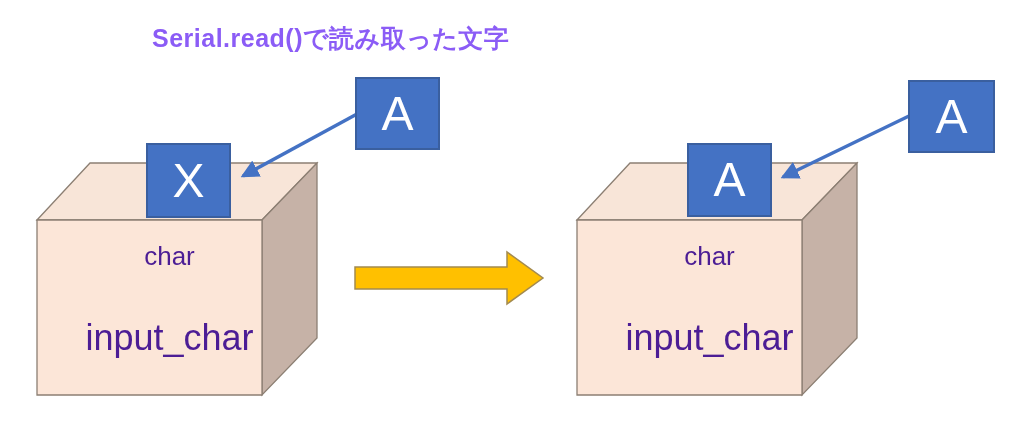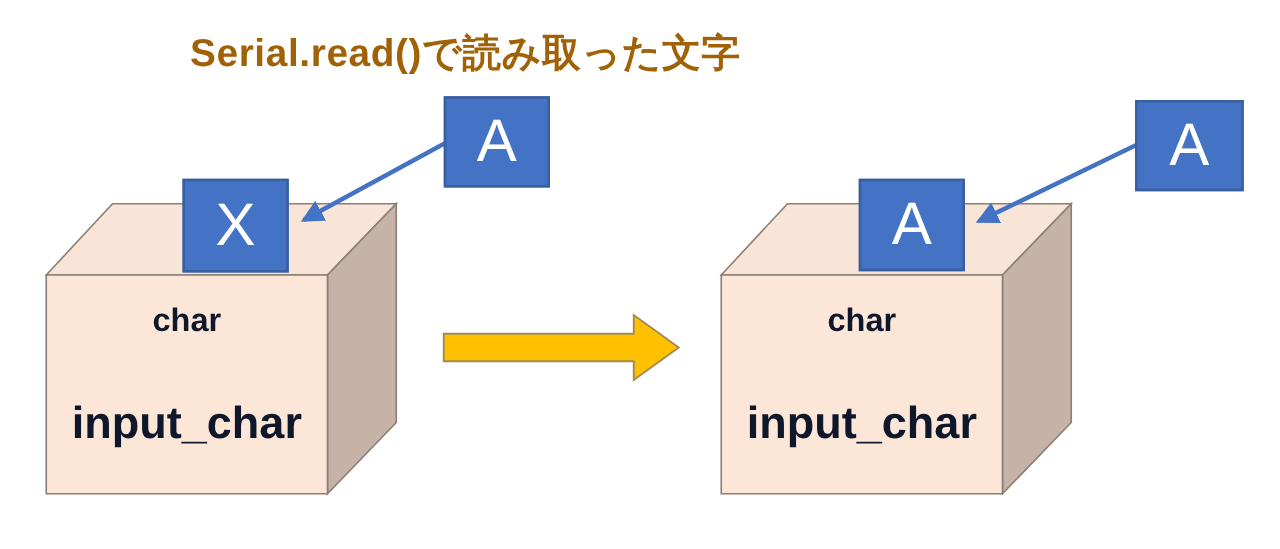--- a/index.html
+++ b/index.html
@@ -6,39 +6,39 @@
   #canvas{
     position:relative;
     width:1024px;height:439px;
     background:#ffffff;
     overflow:hidden;
     font-family:"Liberation Sans","DejaVu Sans",sans-serif;
   }
   #shapes{position:absolute;left:0;top:0;width:1024px;height:439px;}
   .title{
     position:absolute;left:152px;top:22px;
-    font-size:31px;font-weight:bold;color:#a16207;
+    font-size:25px;font-weight:bold;color:#8b5cf6;
     letter-spacing:0.5px;white-space:nowrap;
   }
   .char-square{
     position:absolute;
     background:#4472c4;
     border:2px solid #3a5f9f;
     box-sizing:border-box;
     display:flex;align-items:center;justify-content:center;
     color:#ffffff;
     font-size:48px;font-weight:400;line-height:1;
   }
   .slot-left  {left:146px;top:143px;width:85px;height:75px;}
   .slot-right {left:687px;top:143px;width:85px;height:74px;}
   .incoming-left {left:355px;top:77px;width:85px;height:73px;}
   .incoming-right{left:908px;top:80px;width:87px;height:73px;}
   .box-label{
     position:absolute;width:225px;text-align:center;
-    color:#0f172a;font-weight:bold;white-space:nowrap;
+    color:#4c1d95;font-weight:normal;white-space:nowrap;margin-left:20px;
   }
   .line1{top:241px;font-size:26px;}
   .line2{top:317px;font-size:36px;}
   .lbox{left:37px;}
   .rbox{left:577px;}
 </style>
 </head>
 <body>
 
 <div id="canvas">

